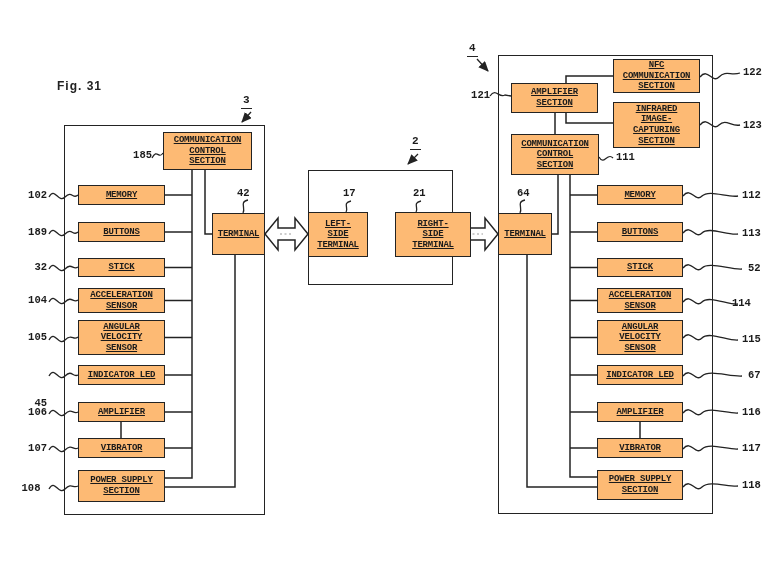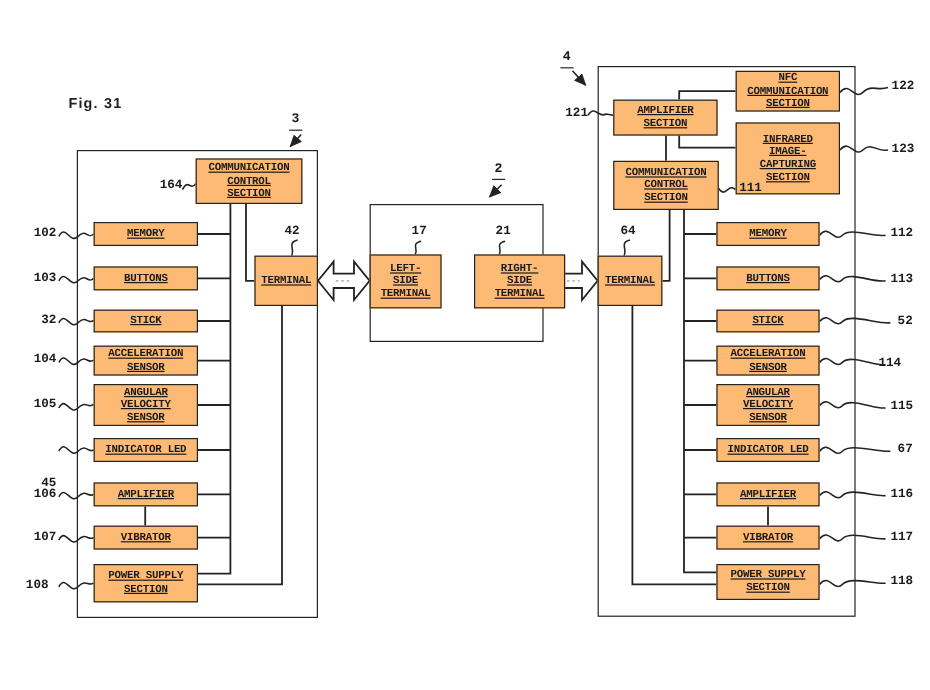--- a/index.html
+++ b/index.html
@@ -142,21 +142,21 @@
 TERMINAL</div>
   <div class="box" style="left:395px;top:212px;width:76px;height:45px;">RIGHT-
 SIDE
 TERMINAL</div>
 
   <div class="box" style="left:511px;top:83px;width:87px;height:30px;">AMPLIFIER
 SECTION</div>
   <div class="box" style="left:613px;top:59px;width:87px;height:34px;">NFC
 COMMUNICATION
 SECTION</div>
-  <div class="box" style="left:613px;top:102px;width:87px;height:60px;">INFRARED
+  <div class="box" style="left:613px;top:102px;width:87px;height:46px;">INFRARED
 IMAGE-
 CAPTURING
 SECTION</div>
   <div class="box" style="left:511px;top:134px;width:88px;height:41px;">COMMUNICATION
 CONTROL
 SECTION</div>
   <div class="box" style="left:498px;top:213px;width:54px;height:42px;">TERMINAL</div>
   <div class="box" style="left:597px;top:185px;width:86px;height:20px;">MEMORY</div>
   <div class="box" style="left:597px;top:222px;width:86px;height:20px;">BUTTONS</div>
   <div class="box" style="left:597px;top:258px;width:86px;height:19px;">STICK</div>
@@ -165,29 +165,29 @@
   <div class="box" style="left:597px;top:320px;width:86px;height:35px;">ANGULAR
 VELOCITY
 SENSOR</div>
   <div class="box" style="left:597px;top:365px;width:86px;height:20px;">INDICATOR LED</div>
   <div class="box" style="left:597px;top:402px;width:86px;height:20px;">AMPLIFIER</div>
   <div class="box" style="left:597px;top:438px;width:86px;height:20px;">VIBRATOR</div>
   <div class="box" style="left:597px;top:470px;width:86px;height:30px;">POWER SUPPLY
 SECTION</div>
 
   <div class="ref r" style="left:15px;top:190px;">102</div>
-  <div class="ref r" style="left:15px;top:227px;">103</div>
+  <div class="ref r" style="left:15px;top:227px;">189</div>
   <div class="ref r" style="left:15px;top:262px;">32</div>
   <div class="ref r" style="left:15px;top:295px;">104</div>
   <div class="ref r" style="left:15px;top:332px;">105</div>
   <div class="ref r" style="left:15px;top:370px;margin-top:28px;">45</div>
   <div class="ref r" style="left:15px;top:407px;">106</div>
   <div class="ref r" style="left:15px;top:443px;">107</div>
   <div class="ref r" style="left:15px;top:483px;text-align:center;">108</div>
-  <div class="ref r" style="left:122px;top:150px;width:30px;">164</div>
+  <div class="ref r" style="left:122px;top:150px;width:30px;">185</div>
   <div class="ref" style="left:237px;top:188px;">42</div>
 
   <div class="ref" style="left:343px;top:188px;">17</div>
   <div class="ref" style="left:413px;top:188px;">21</div>
 
   <div class="ref r" style="left:460px;top:90px;width:30px;">121</div>
   <div class="ref" style="left:616px;top:152px;">111</div>
   <div class="ref" style="left:517px;top:188px;">64</div>
   <div class="ref" style="left:743px;top:67px;">122</div>
   <div class="ref" style="left:743px;top:120px;">123</div>

